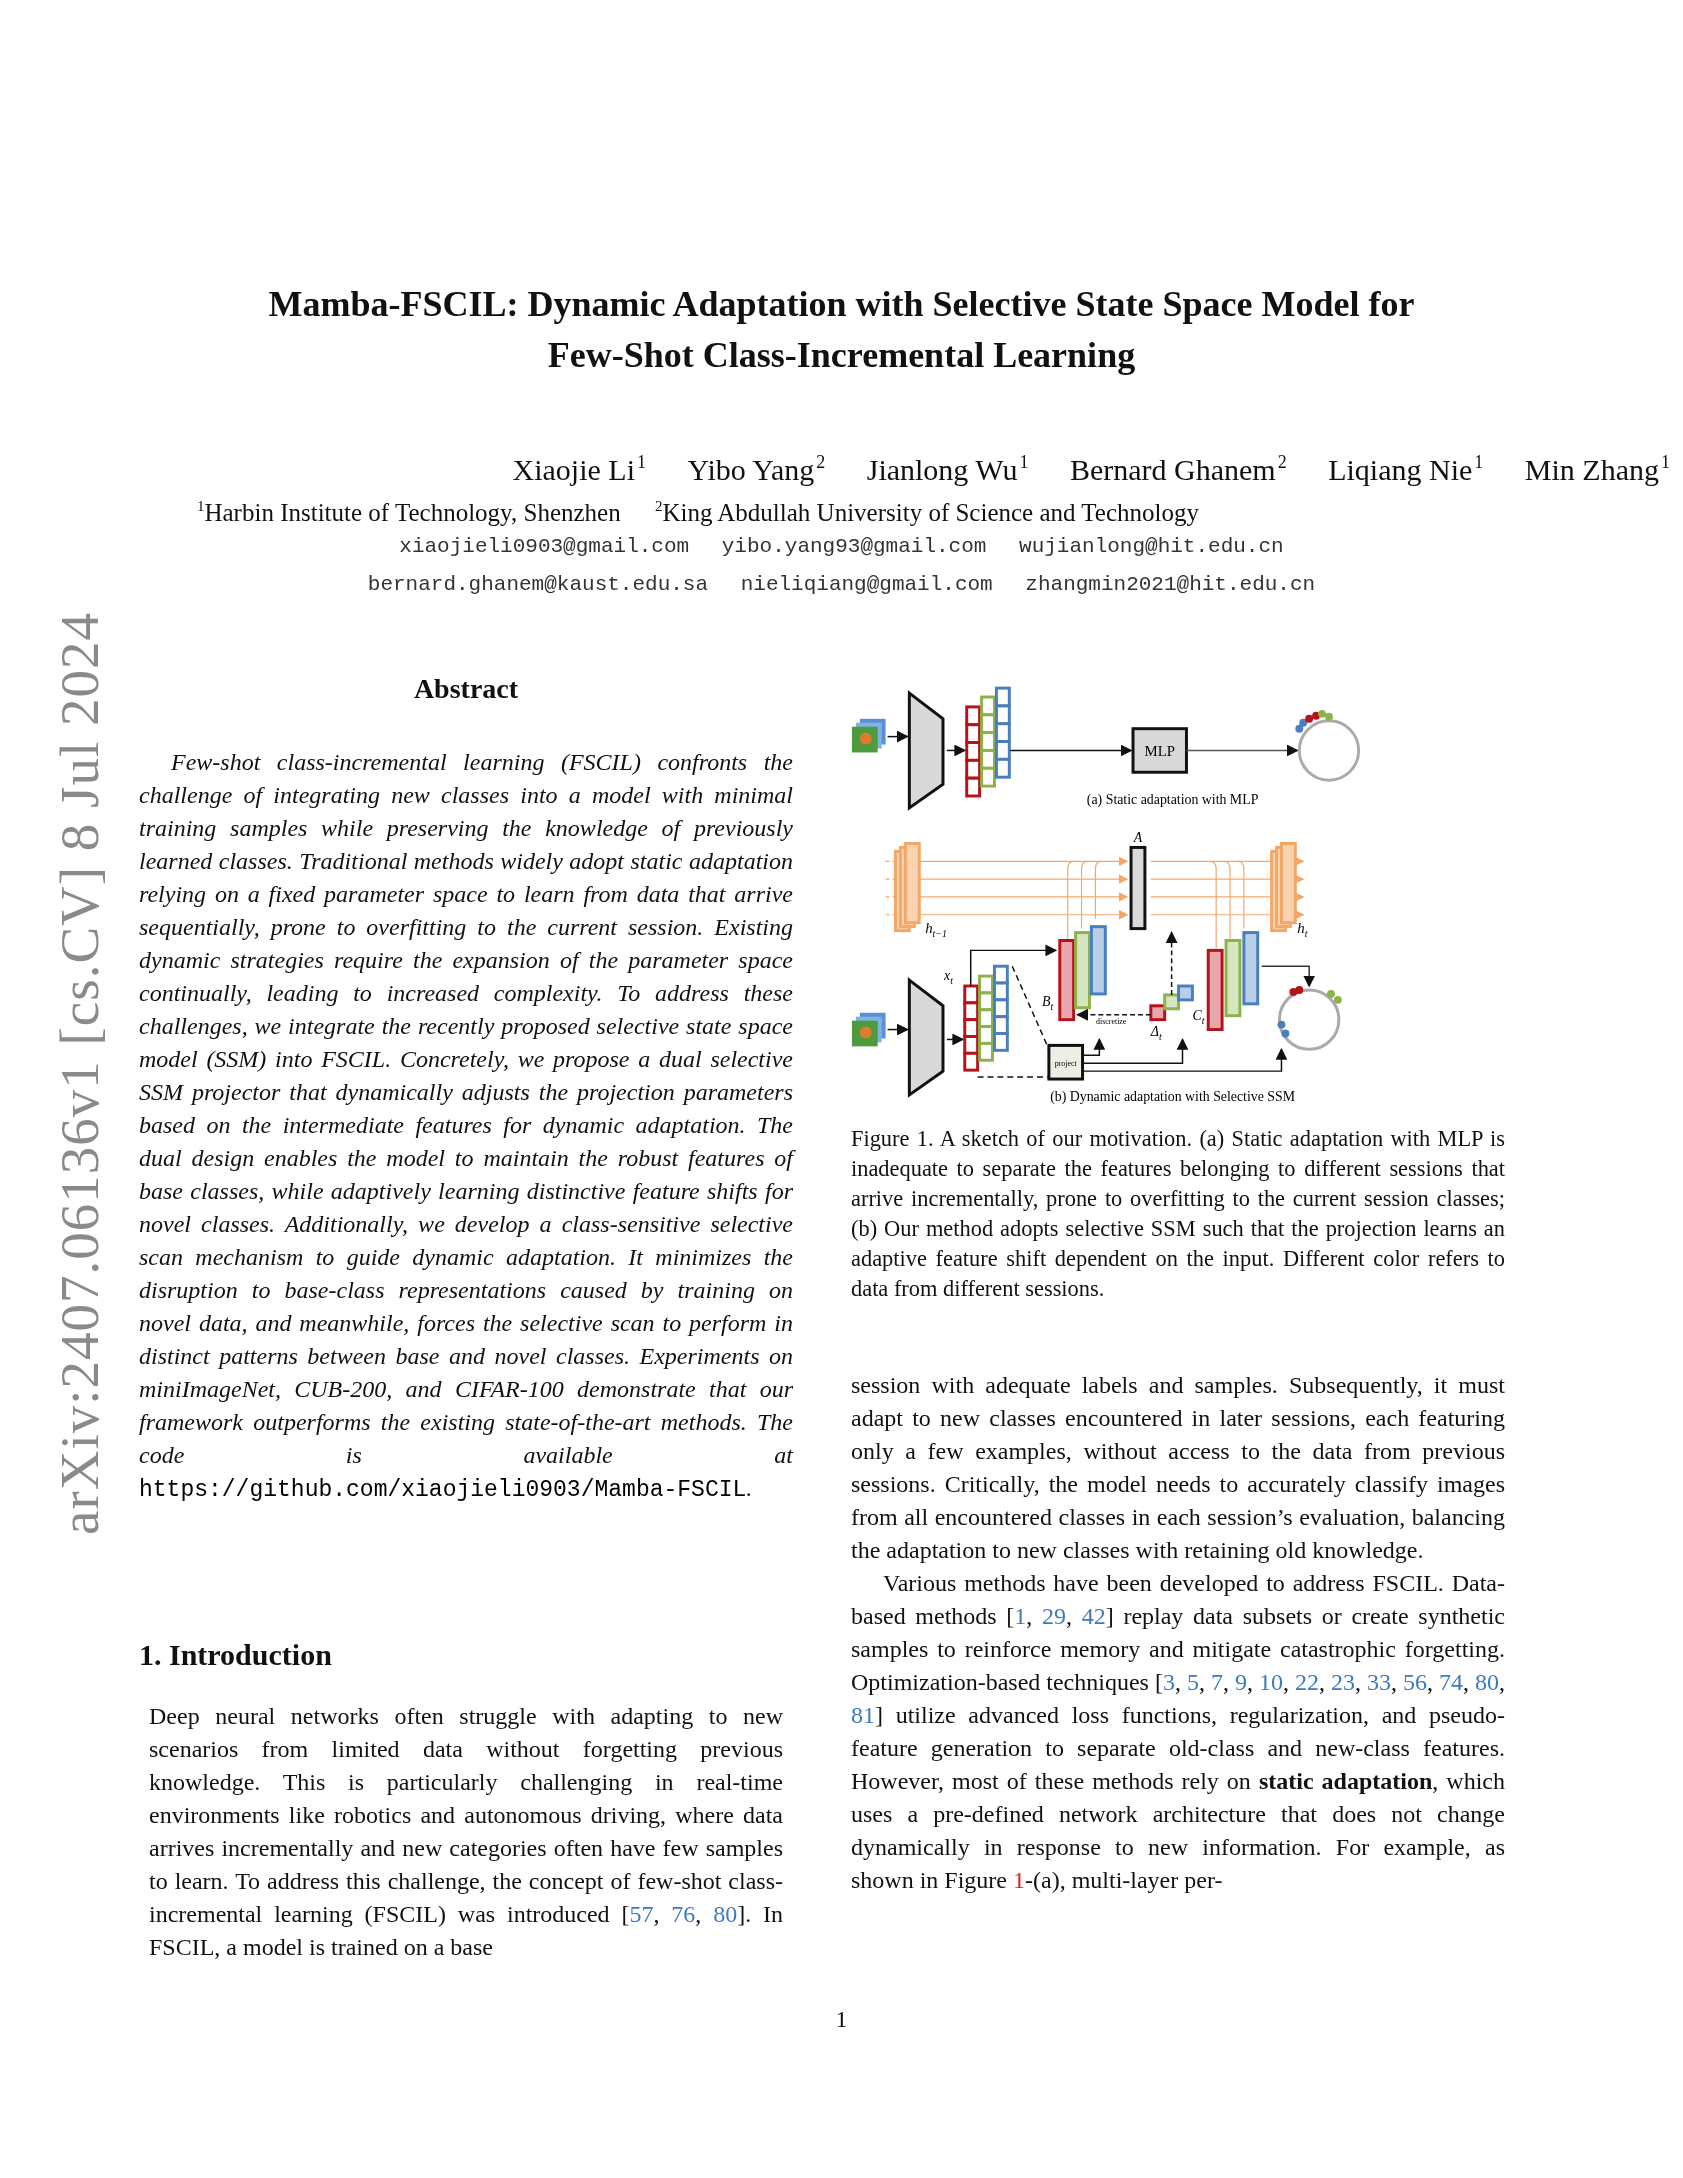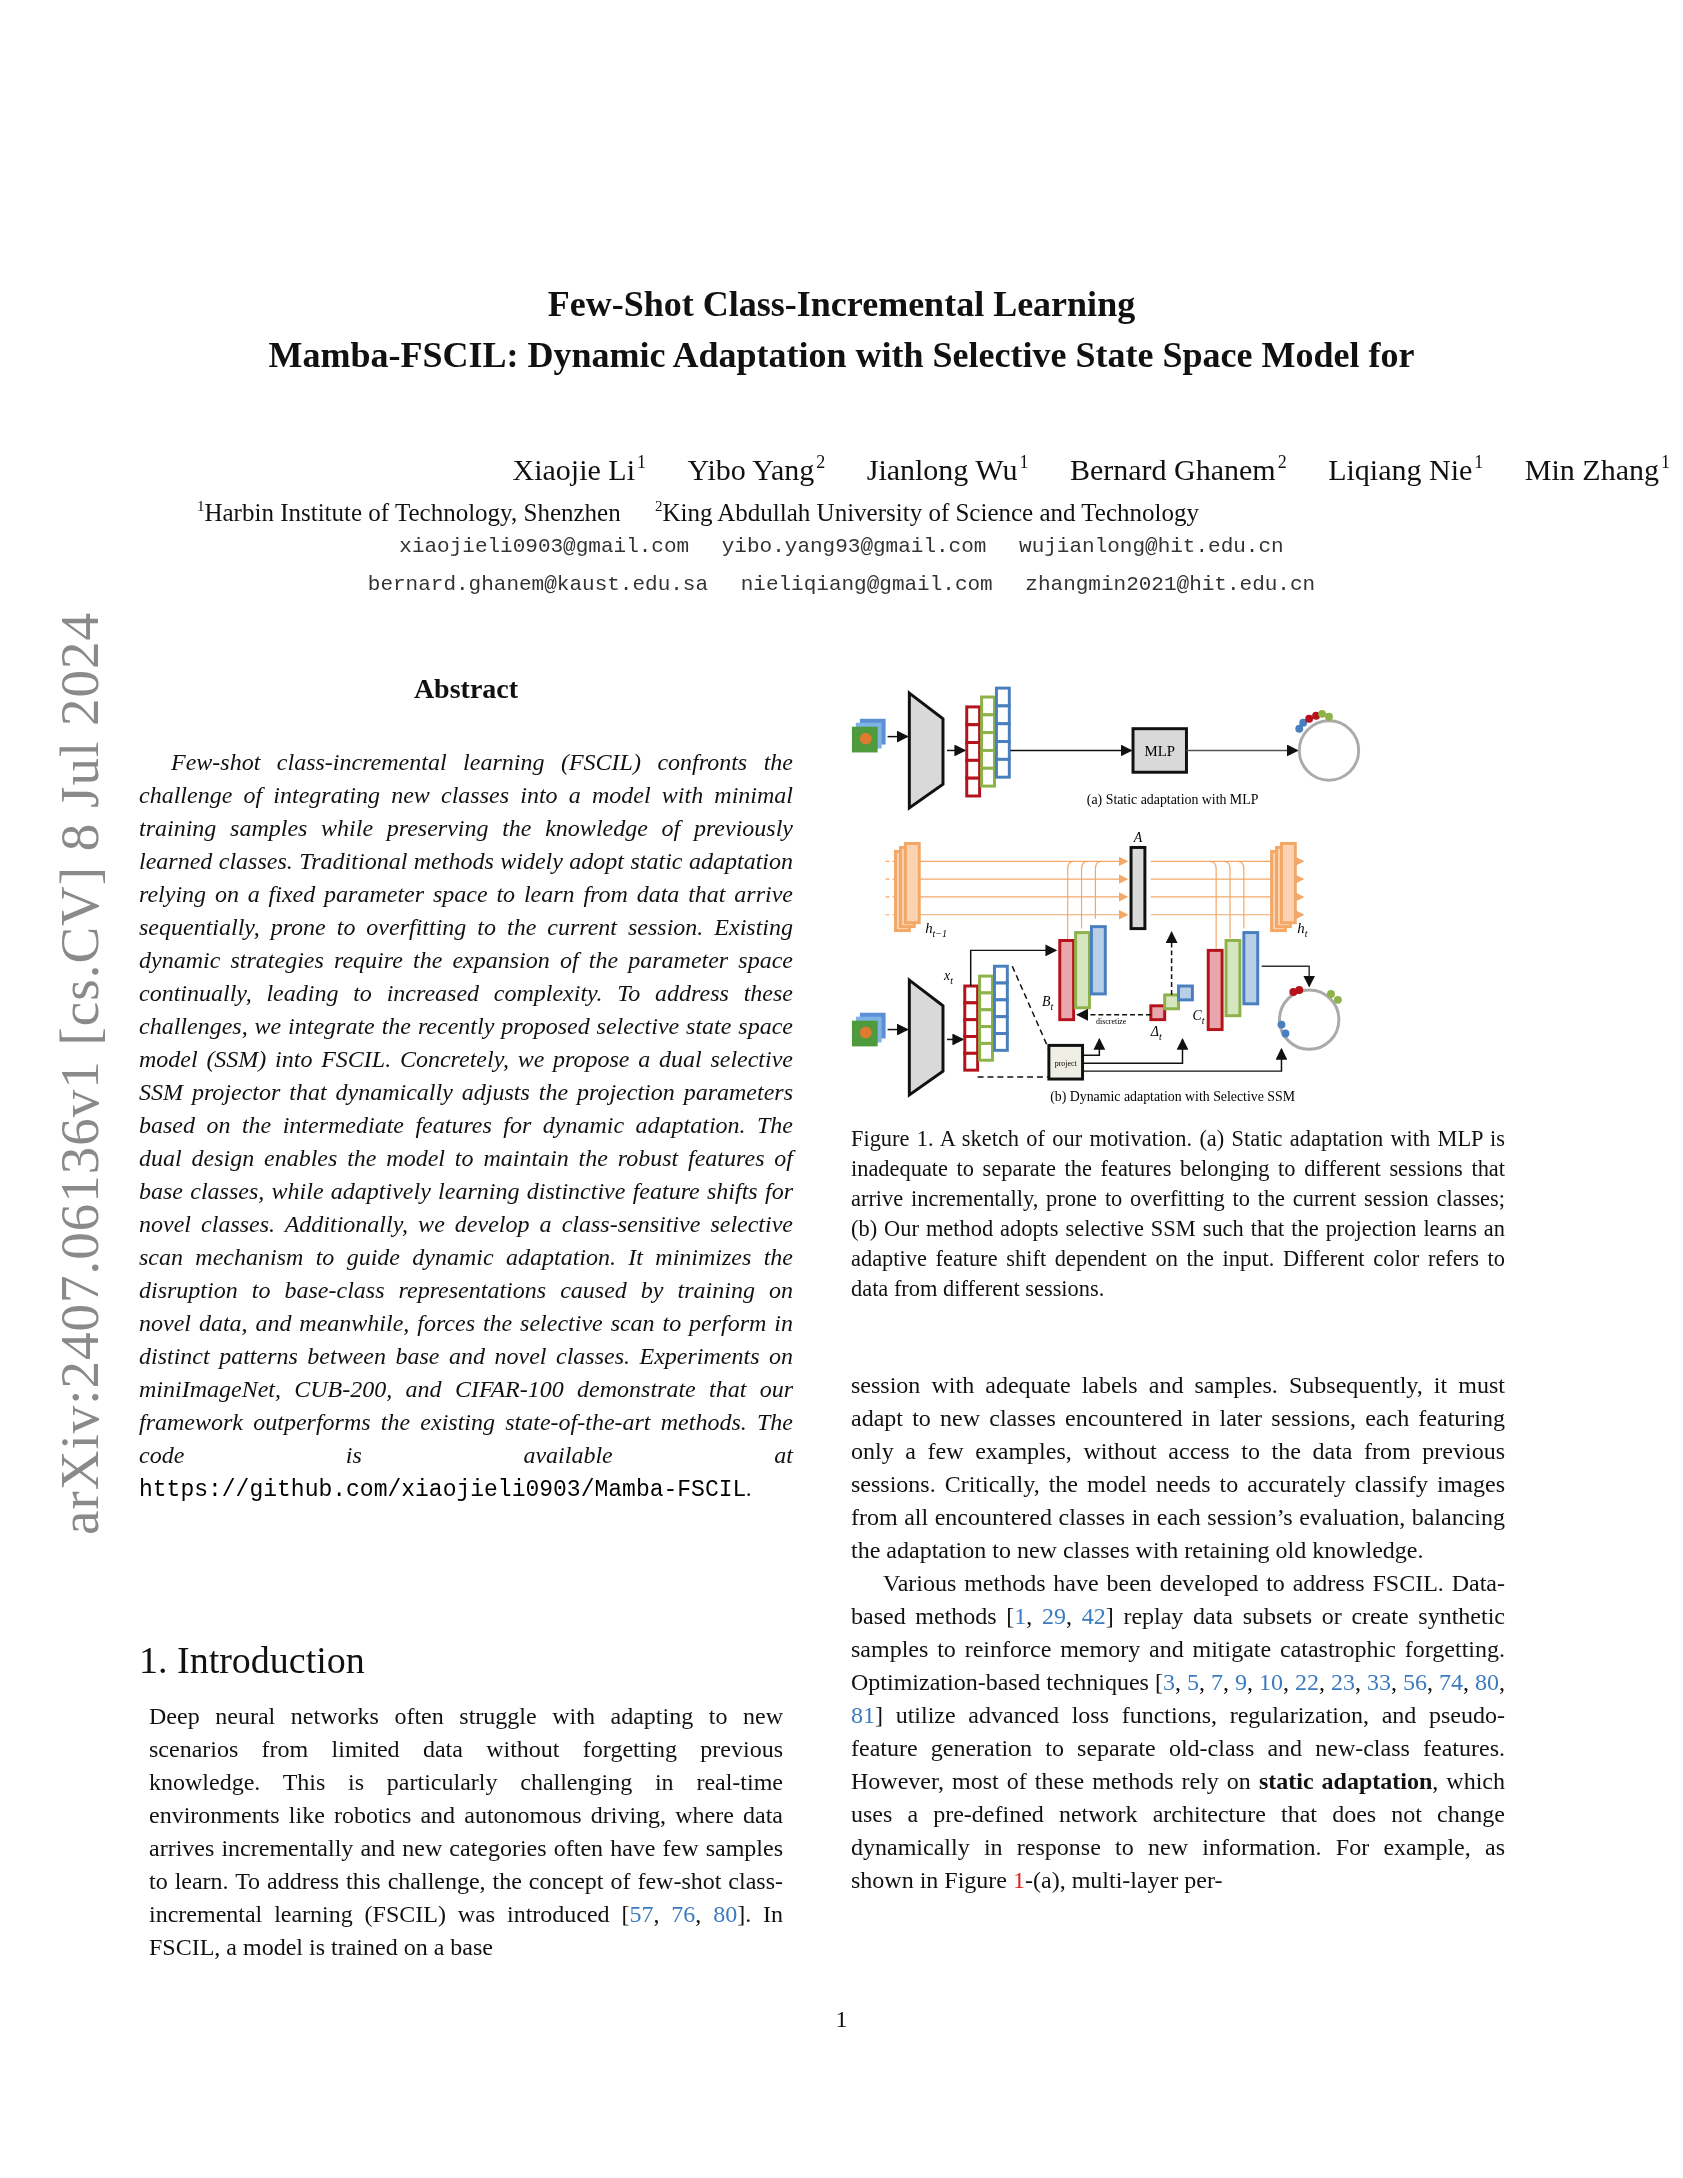--- a/index.html
+++ b/index.html
@@ -30,41 +30,41 @@
   .col-left { left: 139px; }
   .col-right { left: 851px; }
 
   .abstract-heading { position: absolute; left: 139px; width: 654px; top: 673px; text-align: center;
                       font-weight: bold; font-size: 28px; }
   .abstract-body { top: 746px; font-style: italic; }
   .abstract-body p { margin: 0; text-indent: 32px; }
   .link { color: #000000; font-family: "Liberation Mono", "DejaVu Sans Mono", monospace; font-style: normal;
           font-size: 23px; }
 
-  .intro-heading { position: absolute; left: 139px; top: 1638px; font-weight: normal; font-size: 38px; }
+  .intro-heading { position: absolute; left: 139px; top: 1638px; font-weight: bold; font-size: 30px; }
   .intro-body { top: 1690px; }
   .intro-body p { margin: 10px; }
   .cite { color: #3b7bbf; }
   .figref { color: #e0231c; }
 
   .figure { position: absolute; left: 846px; top: 673px; width: 673px; height: 436px; }
   .figure svg { width: 673px; height: 436px; }
   .fig-caption { top: 1124px; font-size: 22.4px; line-height: 30px; }
   .right-body { top: 1369px; }
   .right-body p { margin: 0; }
   .right-body p.indent { text-indent: 32px; }
 
   .page-number { position: absolute; left: 0; width: 1683px; top: 2006px; text-align: center; font-size: 24px; }
 </style>
 </head>
 <body>
 
 <div class="page-title">
+  <div>Mamba-FSCIL: Dynamic Adaptation with Selective State Space Model for</div>
   <div>Few-Shot Class-Incremental Learning</div>
-  <div>Mamba-FSCIL: Dynamic Adaptation with Selective State Space Model for</div>
 </div>
 
 <div class="authors">
   <span class="author"><span>Xiaojie Li</span><sup>1</sup></span>
   <span class="author"><span>Yibo Yang</span><sup>2</sup></span>
   <span class="author"><span>Jianlong Wu</span><sup>1</sup></span>
   <span class="author"><span>Bernard Ghanem</span><sup>2</sup></span>
   <span class="author"><span>Liqiang Nie</span><sup>1</sup></span>
   <span class="author"><span>Min Zhang</span><sup>1</sup></span>
 </div>

